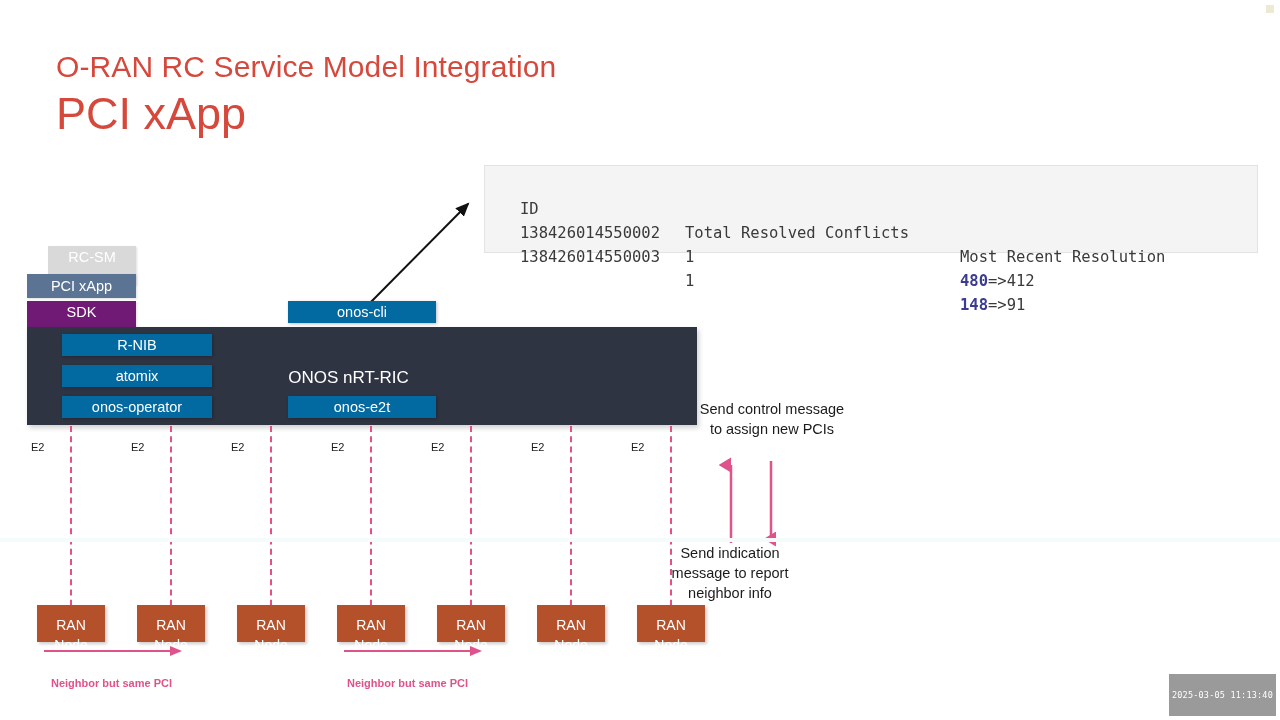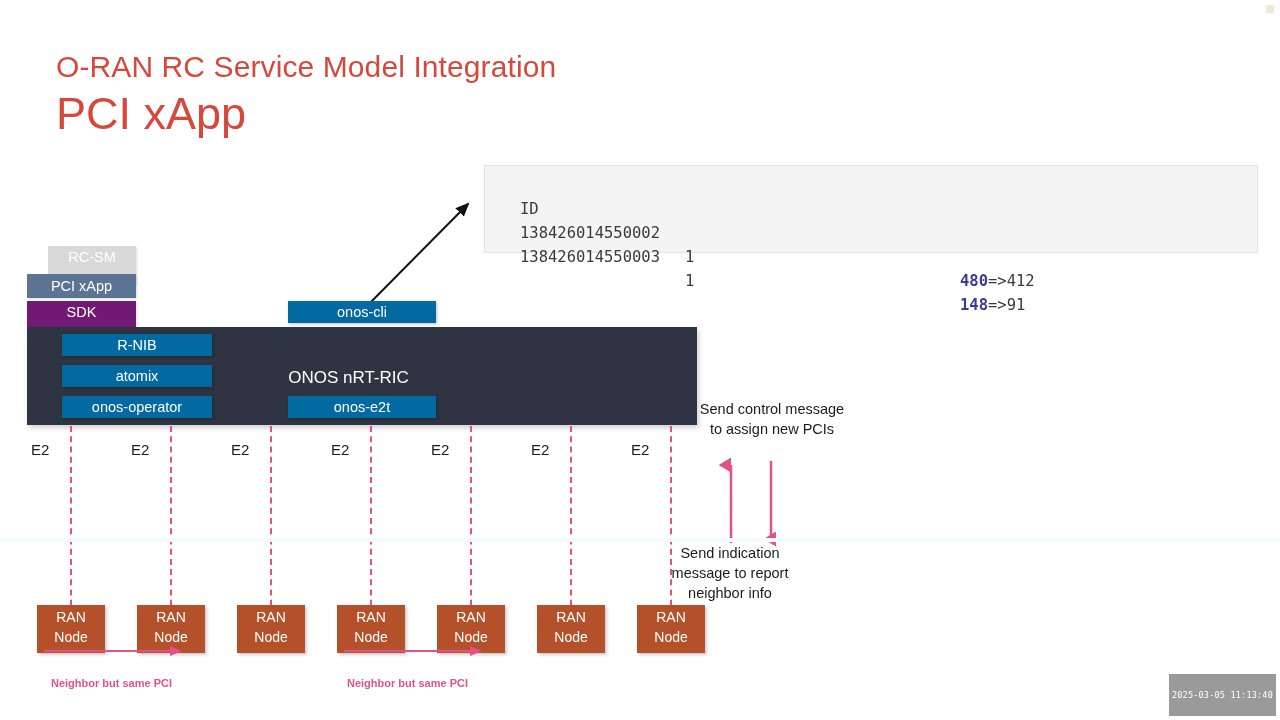--- a/index.html
+++ b/index.html
@@ -125,37 +125,37 @@
   .e2-line {
     position: absolute;
     top: 426px;
     width: 0;
     height: 190px;
     border-left: 2px dashed #e25287;
   }
   .e2-label {
     position: absolute;
     top: 441px;
-    font-size: 15px;
+    font-size: 11px;
     color: #1b1b1b;
     white-space: nowrap;
   }
 
   
   .ran-node {
     position: absolute;
     top: 605px;
     width: 68px;
-    height: 48px;
+    height: 37px;
     background: #b4512a;
     color: #ffffff;
     font-size: 14px;
     line-height: 20px;
     text-align: center;
-    padding-top: 2px;
+    padding-top: 10px;
     box-shadow: 2px 2px 3px rgba(0,0,0,0.2);
     box-sizing: border-box;
   }
 
   
   .neighbor-arrow {
     position: absolute;
     height: 12px;
     pointer-events: none;
   }
@@ -221,20 +221,22 @@
 <body>
 
 <div id="slide">
 
   <div id="title-sub">O-RAN RC Service Model Integration</div>
   <div id="title-main">PCI xApp</div>
 
   <div id="cli-table">
     <div class="cli-row" style="top:7px;">
       <span class="cli-c1">ID</span>
+      <span class="cli-c2">Total Resolved Conflicts</span>
+      <span class="cli-c3">Most Recent Resolution</span>
     </div>
     <div class="cli-row" style="top:31px;">
       <span class="cli-c1">138426014550002</span>
       <span class="cli-c2">1</span>
       <span class="cli-c3"><span class="pci-old">480</span><span>=&gt;</span><span>412</span></span>
     </div>
     <div class="cli-row" style="top:55px;">
       <span class="cli-c1">138426014550003</span>
       <span class="cli-c2">1</span>
       <span class="cli-c3"><span class="pci-old">148</span><span>=&gt;</span><span>91</span></span>

